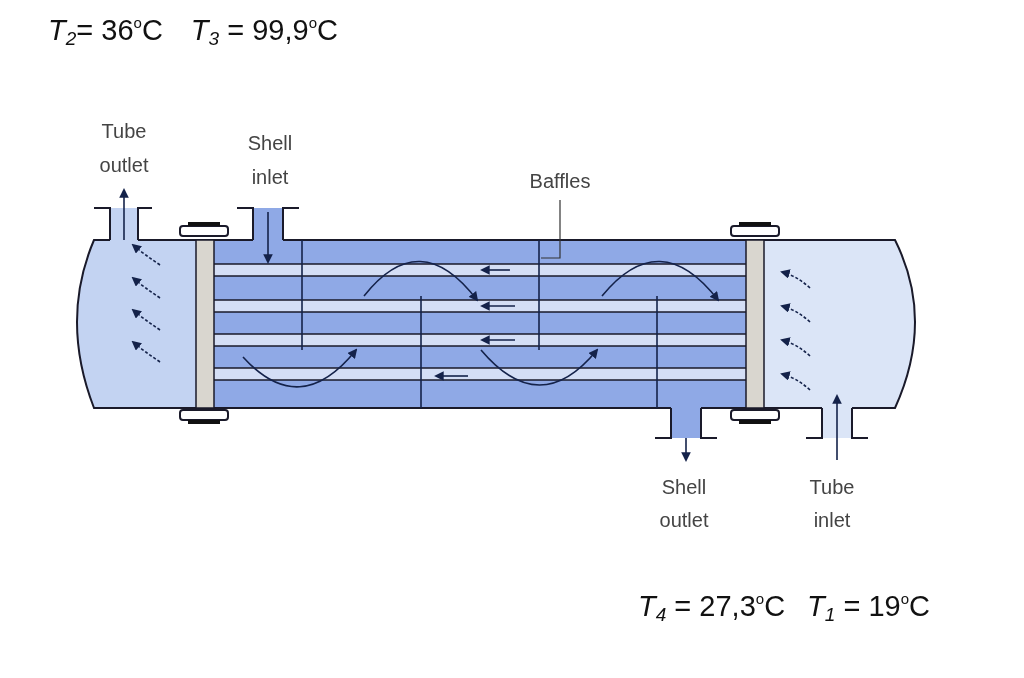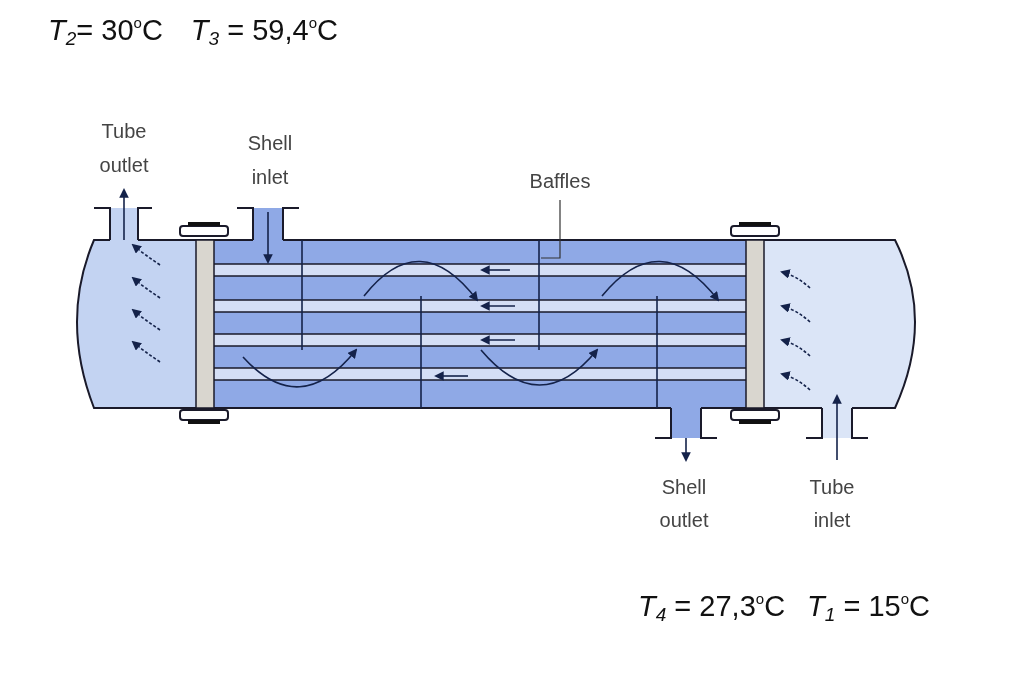--- a/index.html
+++ b/index.html
@@ -12,21 +12,21 @@
   #top-temps { left:48px; top:14px; }
   #bottom-temps { left:638px; top:590px; }
   .gap1 { display:inline-block; width:28px; }
   .gap2 { display:inline-block; width:22px; }
   svg text { font-family:"Liberation Sans", sans-serif; fill:#444; }
 </style>
 </head>
 <body>
 
 <div id="top-temps" class="temps">
-  <span class="t"><i>T</i><sub>2</sub><span>= 30</span><sup>o</sup><span>C</span></span><span class="gap1"></span><span class="t"><i>T</i><sub>3</sub><span> = 59,4</span><sup>o</sup><span>C</span></span>
+  <span class="t"><i>T</i><sub>2</sub><span>= 36</span><sup>o</sup><span>C</span></span><span class="gap1"></span><span class="t"><i>T</i><sub>3</sub><span> = 99,9</span><sup>o</sup><span>C</span></span>
 </div>
 
 <svg width="1024" height="678" viewBox="0 0 1024 678" style="position:absolute;left:0;top:0;">
   <defs>
     <marker id="ah" viewBox="0 0 10 10" refX="8" refY="5" markerWidth="6" markerHeight="6" orient="auto">
       <path d="M0,0 L10,5 L0,10 z" fill="#14224a"></path>
     </marker>
   </defs>
 
   <path d="M200,240 L94,240 Q60,320 94,408 L200,408 Z" fill="#c3d3f2" stroke="#1a1a2a" stroke-width="2"></path>
@@ -114,14 +114,14 @@
   <text font-size="20" x="270" y="150" text-anchor="middle">Shell</text>
   <text font-size="20" x="270" y="184" text-anchor="middle">inlet</text>
   <text font-size="20" x="560" y="188" text-anchor="middle">Baffles</text>
   <text font-size="20" x="684" y="494" text-anchor="middle">Shell</text>
   <text font-size="20" x="684" y="527" text-anchor="middle">outlet</text>
   <text font-size="20" x="832" y="494" text-anchor="middle">Tube</text>
   <text font-size="20" x="832" y="527" text-anchor="middle">inlet</text>
 </svg>
 
 <div id="bottom-temps" class="temps">
-  <span class="t"><i>T</i><sub>4</sub><span> = 27,3</span><sup>o</sup><span>C</span></span><span class="gap2"></span><span class="t"><i>T</i><sub>1</sub><span> = 15</span><sup>o</sup><span>C</span></span>
+  <span class="t"><i>T</i><sub>4</sub><span> = 27,3</span><sup>o</sup><span>C</span></span><span class="gap2"></span><span class="t"><i>T</i><sub>1</sub><span> = 19</span><sup>o</sup><span>C</span></span>
 </div>
 
 </body></html>

